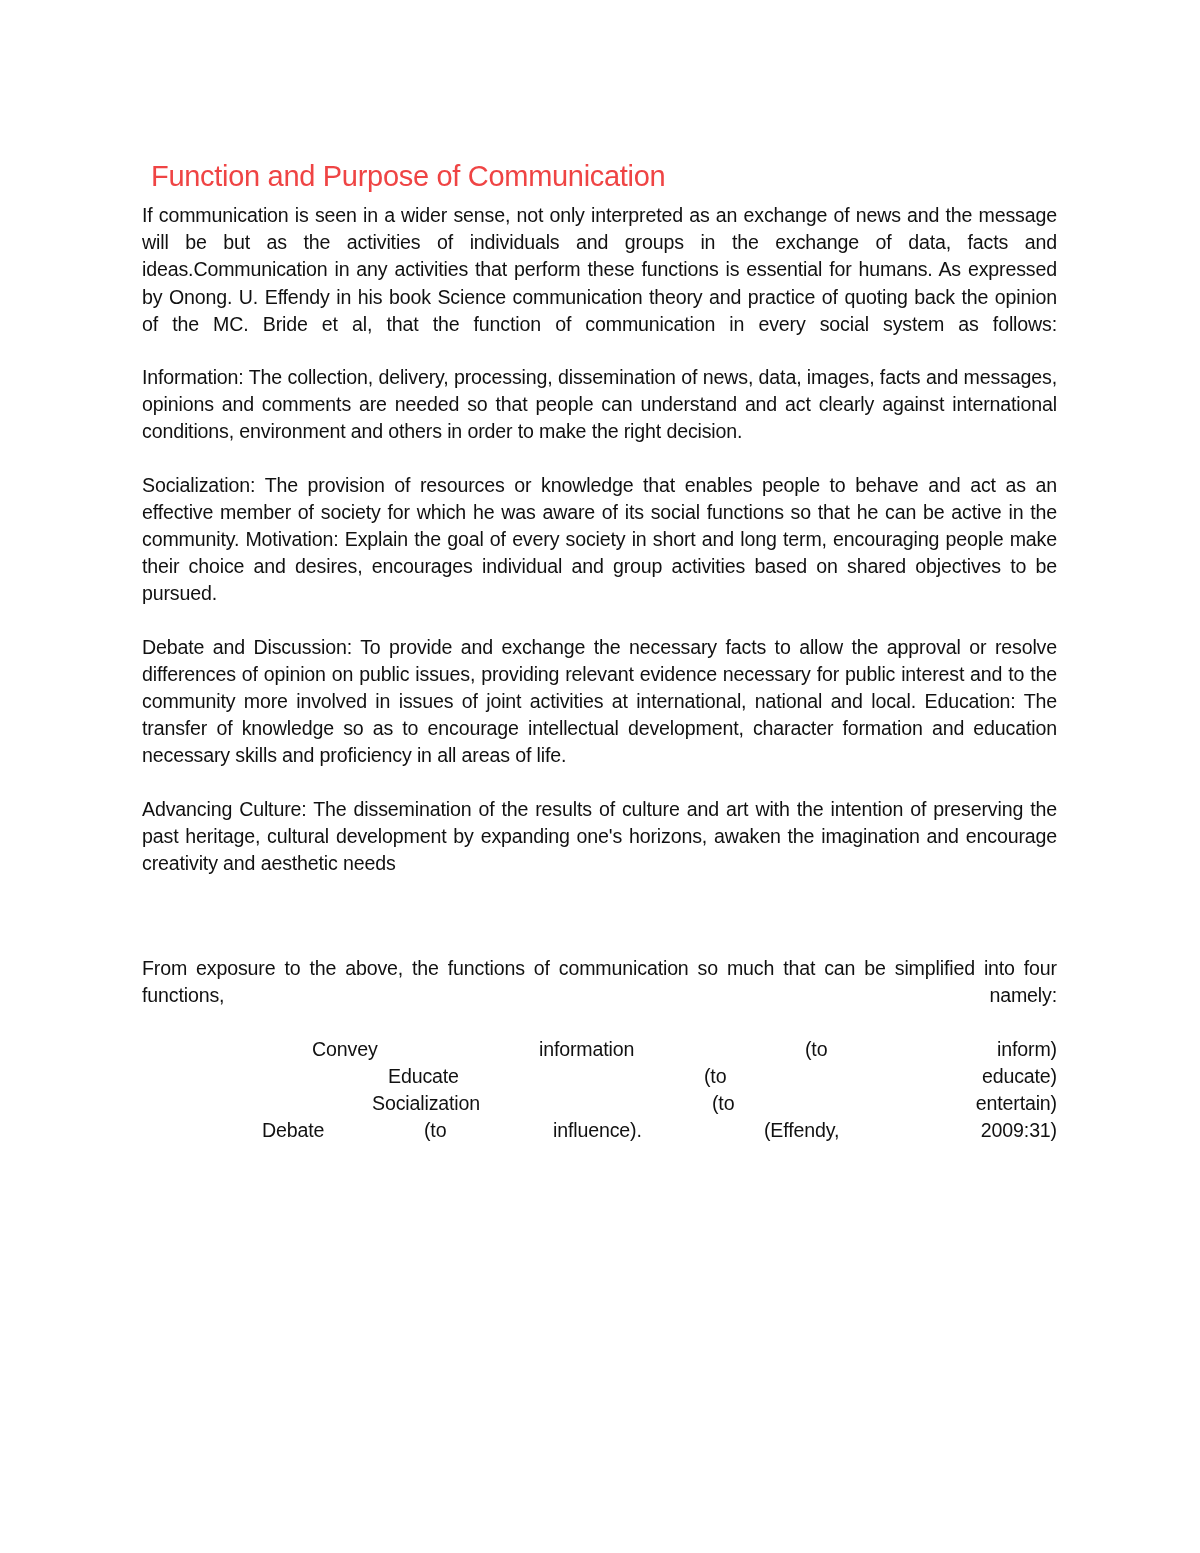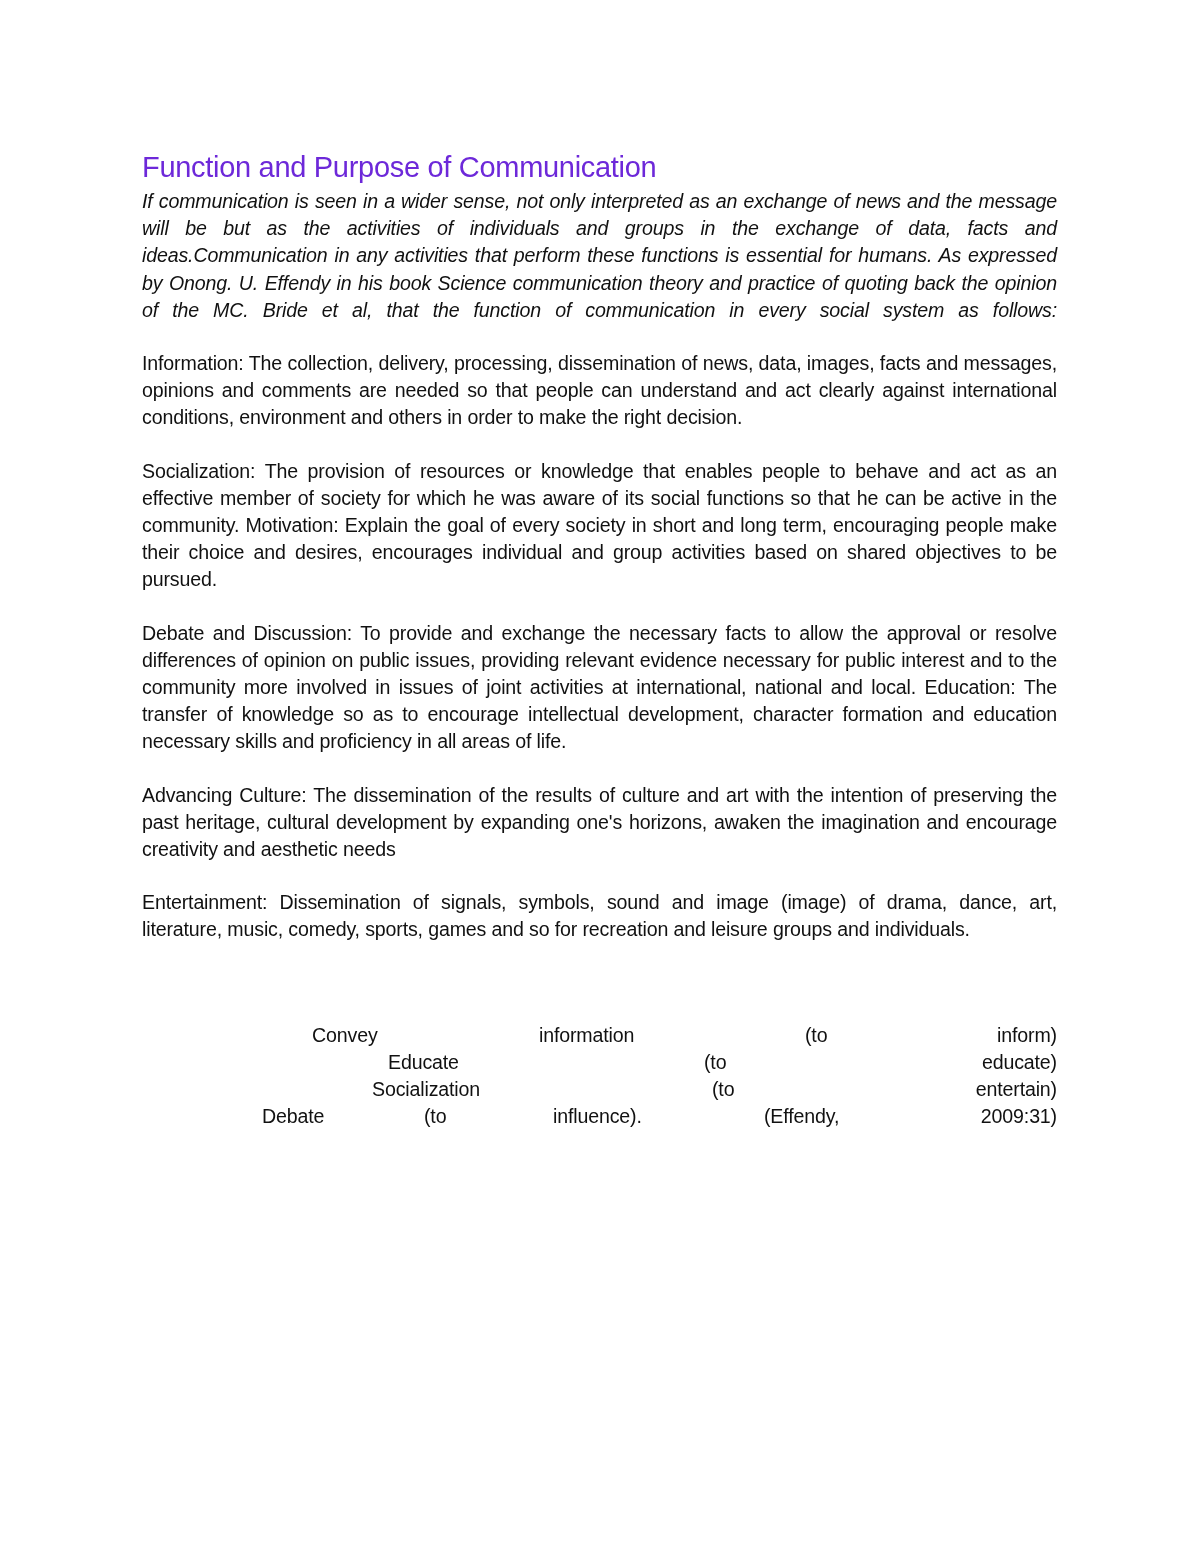--- a/index.html
+++ b/index.html
@@ -17,41 +17,40 @@
     }
     .page {
       position: absolute;
       left: 142px;
       top: 150px;
       width: 915px;
     }
     .title {
       font-size: 29px;
       line-height: 34px;
-      margin: 0;
+      margin: 9px;
       font-weight: normal;
       letter-spacing: -0.3px;
-      color: #6d28d9;
+      color: #ef4444;
     }
     .para {
       font-size: 19.6px;
       line-height: 27.2px;
       margin: 0;
       text-align: justify;
       letter-spacing: -0.15px;
     }
     .para.last-justify {
       text-align-last: justify;
     }
     .gap {
       height: 26px;
     }
     .intro {
       margin-top: 4px;
-      font-style: italic;
     }
     .func-list {
       font-size: 19.6px;
       line-height: 27.2px;
       margin-top: 26px;
       letter-spacing: -0.15px;
       text-decoration: underline;
     }
     .abs-row { position: relative; height: 27.2px; }
     .abs-row span { position: absolute; top: 0; white-space: nowrap; }
@@ -70,25 +69,25 @@
 
   <p class="para">Socialization: The provision of resources or knowledge that enables people to behave and act as an effective member of society for which he was aware of its social functions so that he can be active in the community. Motivation: Explain the goal of every society in short and long term, encouraging people make their choice and desires, encourages individual and group activities based on shared objectives to be pursued.</p>
   <div class="gap"></div>
 
   <p class="para">Debate and Discussion: To provide and exchange the necessary facts to allow the approval or resolve differences of opinion on public issues, providing relevant evidence necessary for public interest and to the community more involved in issues of joint activities at international, national and local. Education: The transfer of knowledge so as to encourage intellectual development, character formation and education necessary skills and proficiency in all areas of life.</p>
   <div class="gap"></div>
 
   <p class="para">Advancing Culture: The dissemination of the results of culture and art with the intention of preserving the past heritage, cultural development by expanding one's horizons, awaken the imagination and encourage creativity and aesthetic needs</p>
   <div class="gap"></div>
 
-  <p class="para">Entertainment: Dissemination of signals, symbols, sound and image (image) of drama, dance, art, literature, music, comedy, sports, games and so for recreation and leisure groups and individuals.</p>
   <div class="gap"></div>
 
   <div class="gap"></div>
 
+  <p class="para last-justify">From exposure to the above, the functions of communication so much that can be simplified into four functions, namely:</p>
 
   <div class="func-list">
     <div class="abs-row">
       <span style="left:170px">Convey</span>
       <span style="left:397px">information</span>
       <span style="left:663px">(to</span>
       <span style="right:0">inform)</span>
     </div>
     <div class="abs-row">
       <span style="left:246px">Educate</span>

